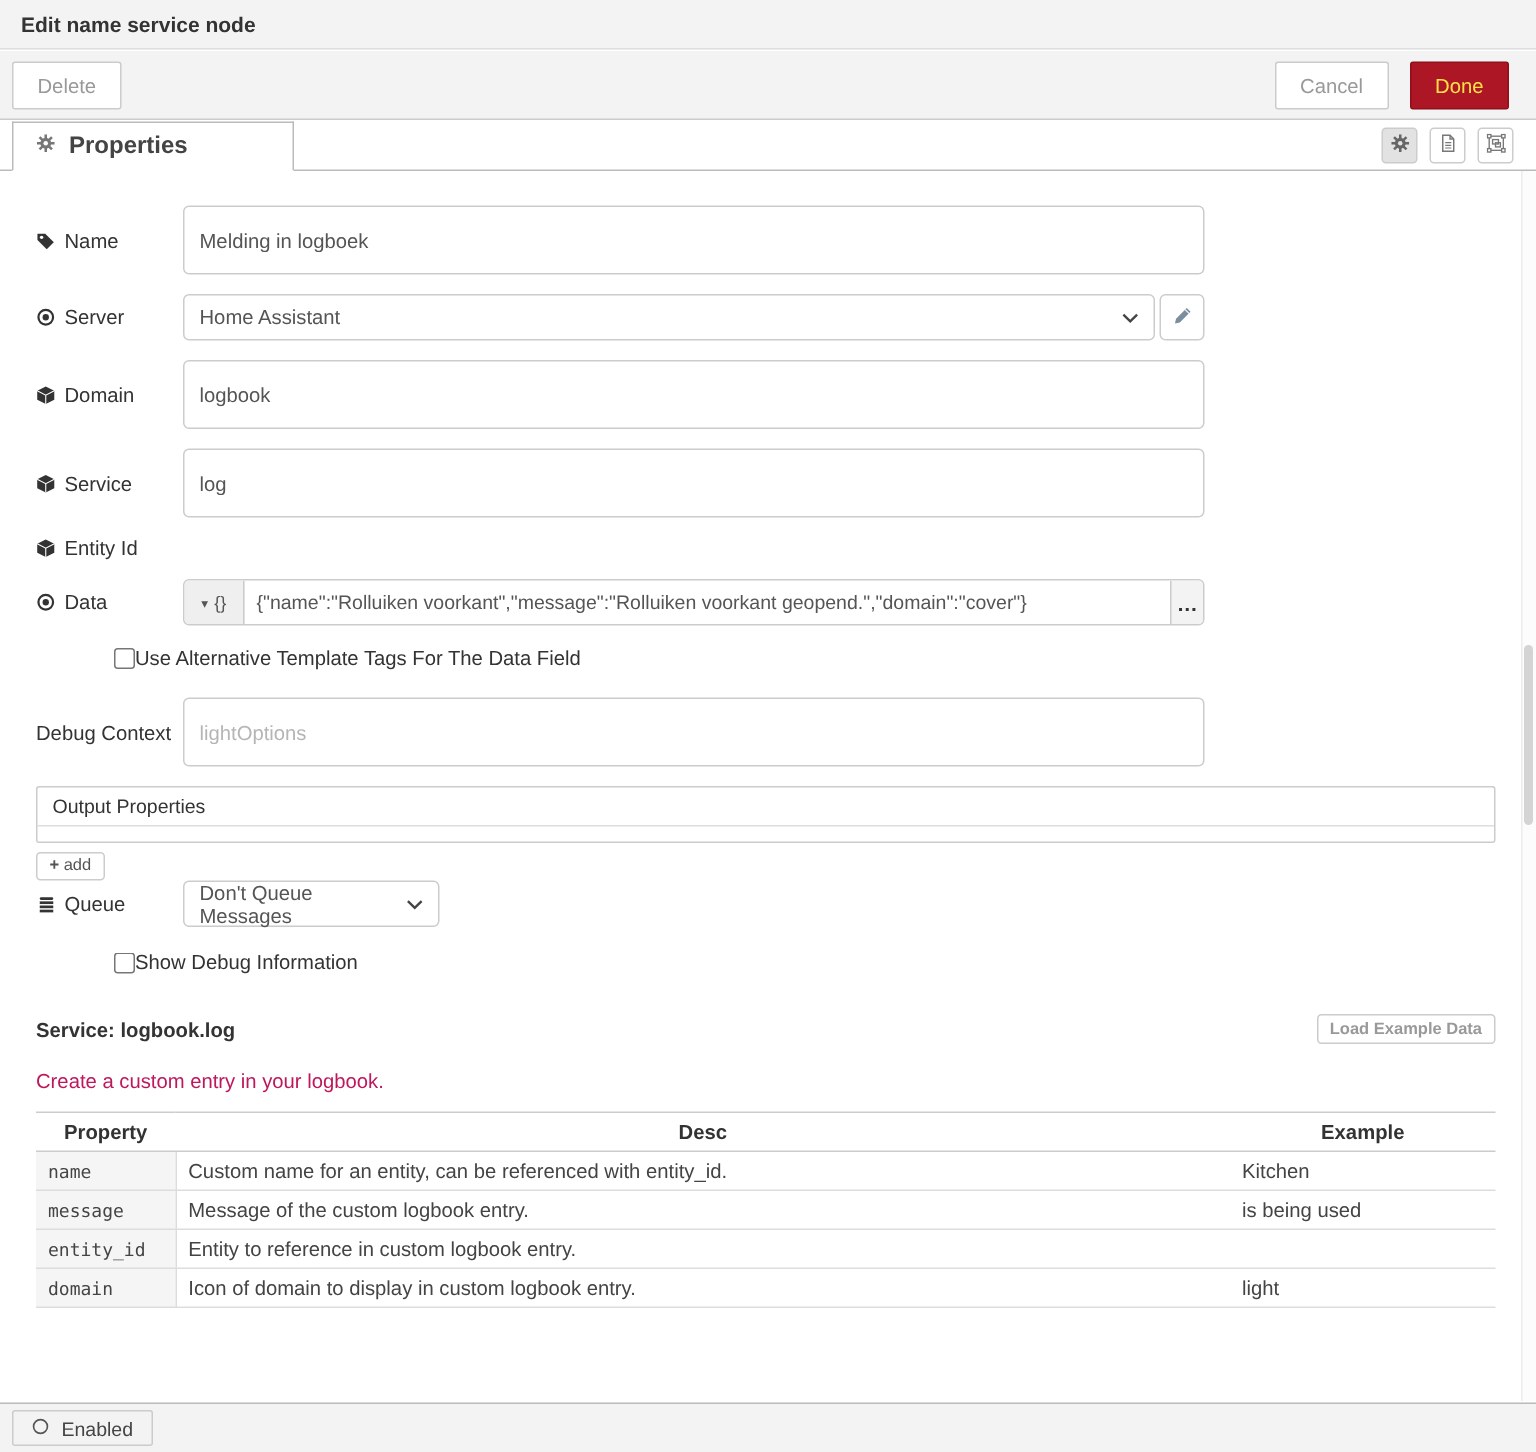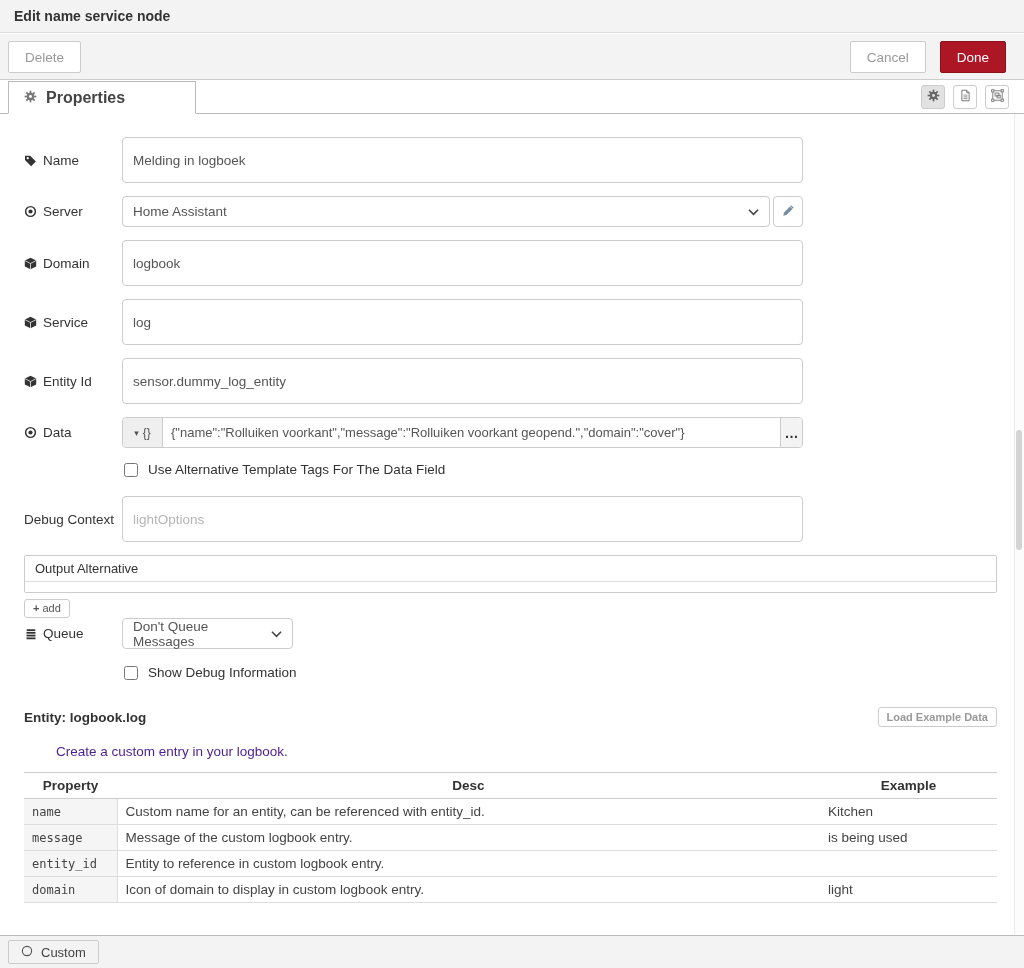--- a/index.html
+++ b/index.html
@@ -20,21 +20,21 @@
     background:#f3f3f3; border-bottom:1px solid #ccc;
   }
   .btn {
     height:32px; padding:0 16px; background:#fff; border:1px solid #ccc;
     border-radius:2px; font-size:13.5px; color:#999; font-family:inherit;
     cursor:pointer;
   }
   .btn-delete { position:absolute; left:8px; top:7px; }
   .toolbar-right { position:absolute; right:18px; top:7px; display:flex; gap:14px; }
   .btn-primary {
-    background:var(--color-accent,#AD1625); color:#ffffff; border-color:#8c1119;
+    background:var(--color-accent,#AD1625); color:#fde047; border-color:#8c1119;
   }
   
   .tab-bar {
     position:absolute; top:81px; left:0; right:0; height:33px;
     background:#fff; border-bottom:1px solid #bbb;
   }
   .tab {
     position:absolute; left:8px; top:0; width:188px; height:33px;
     background:#fff; border:1px solid #bbb; border-bottom:1px solid #fff;
     display:flex; align-items:center; gap:9px; padding-left:15px;
@@ -90,21 +90,21 @@
   .typed-text {
     flex:1; display:flex; align-items:center; padding:0 8px;
     font-size:13px; color:#555; white-space:nowrap; overflow:hidden;
   }
   .typed-expand {
     flex:none; width:22px; background:#f3f3f3; border-left:1px solid #ccc;
     display:flex; align-items:center; justify-content:center;
     font-size:14px; font-weight:bold; color:#333; cursor:pointer;
   }
   .checkbox-row {
-    display:flex; align-items:center; gap:10px; margin-left:100px;
+    display:flex; align-items:center; margin-left:52px;
     font-size:13.5px; color:#333;
   }
   .checkbox-row input { width:14px; height:14px; margin:0; }
   .cb-alt   { margin-top:2px;  margin-bottom:19px; }
   .cb-debug { margin-top:16px; }
   
   .editable-list {
     width:973px; border:1px solid #ccc; border-radius:2px; margin-top:1px;
     background:#fff;
   }
@@ -122,21 +122,21 @@
   
   .service-docs-header {
     margin-top:27px; display:flex; align-items:center; justify-content:space-between;
     width:973px;
   }
   .service-title { font-size:13.5px; font-weight:bold; color:#333; }
   .load-example-btn {
     font-size:11px; color:#999; padding:3px 8px; border:1px solid #ccc;
     border-radius:3px; background:#fff; cursor:pointer; font-family:inherit;font-weight:bold;
   }
-  .service-desc { margin-top:17px; font-size:13.5px; color:#4c1d95;margin-left:32px; }
+  .service-desc { margin-top:17px; font-size:13.5px; color:#be185d; }
   table.docs {
     width:973px; border-collapse:collapse; margin-top:13px; font-size:13.5px;
   }
   table.docs th {
     border-top:1px solid #ccc; border-bottom:1px solid #ccc;
     padding:5px 6px; font-weight:bold; color:#333; text-align:center;
   }
   table.docs th.col-property { width:93px; }
   table.docs th.col-example  { width:177px; }
   table.docs td { border-bottom:1px solid #ddd; padding:5px 8px; color:#444; }
@@ -310,21 +310,20 @@
   <div class="form-row">
     <div class="row-label">
       <span class="li">
         <svg viewBox="0 0 16 16" width="13" height="13">
           <path d="M8 0.8 L15 4.4 L15 11.6 L8 15.2 L1 11.6 L1 4.4 Z" fill="#333"></path>
           <path d="M1 4.4 L8 8 L15 4.4 M8 8 L8 15.2" stroke="#fff" stroke-width="0.9" fill="none"></path>
         </svg>
       </span>
       <span>Entity Id</span>
     </div>
-    <input class="text-input" type="text" value="sensor.dummy_log_entity" style="">
   </div>
 
   
   <div class="form-row" style="margin-bottom:14px;">
     <div class="row-label">
       <span class="li">
         <svg viewBox="0 0 16 16" width="13" height="13">
           <circle cx="8" cy="8" r="6" fill="none" stroke="#333" stroke-width="1.8"></circle>
           <circle cx="8" cy="8" r="2.6" fill="#333"></circle>
         </svg>
@@ -350,21 +349,21 @@
   
   <div class="form-row">
     <div class="row-label">
       <span>Debug Context</span>
     </div>
     <input class="text-input" type="text" placeholder="lightOptions" style="">
   </div>
 
   
   <div class="editable-list">
-    <div class="editable-list-header">Output Alternative</div>
+    <div class="editable-list-header">Output Properties</div>
     <div class="editable-list-body"></div>
   </div>
   <button class="add-btn">
     <span class="plus">+</span>
     <span>add</span>
   </button>
 
   
   <div class="form-row queue-row">
     <div class="row-label">
@@ -389,21 +388,21 @@
   </div>
 
   
   <div class="checkbox-row cb-debug">
     <input type="checkbox" style="">
     <span>Show Debug Information</span>
   </div>
 
   
   <div class="service-docs-header">
-    <span class="service-title">Entity: logbook.log</span>
+    <span class="service-title">Service: logbook.log</span>
     <button class="load-example-btn">Load Example Data</button>
   </div>
   <div class="service-desc">Create a custom entry in your logbook.</div>
 
   <table class="docs">
     <thead>
       <tr>
         <th class="col-property">Property</th>
         <th>Desc</th>
         <th class="col-example">Example</th>
@@ -438,15 +437,15 @@
   <div class="scroll-thumb"></div>
 </div>
 
 <div class="tray-footer">
   <button class="enabled-btn">
     <span>
       <svg viewBox="0 0 14 14" width="12" height="12">
           <circle cx="7" cy="7" r="5.4" fill="none" stroke="#555" stroke-width="1.3"></circle>
         </svg>
     </span>
-    <span>Custom</span>
+    <span>Enabled</span>
   </button>
 </div>
 
 </body></html>

